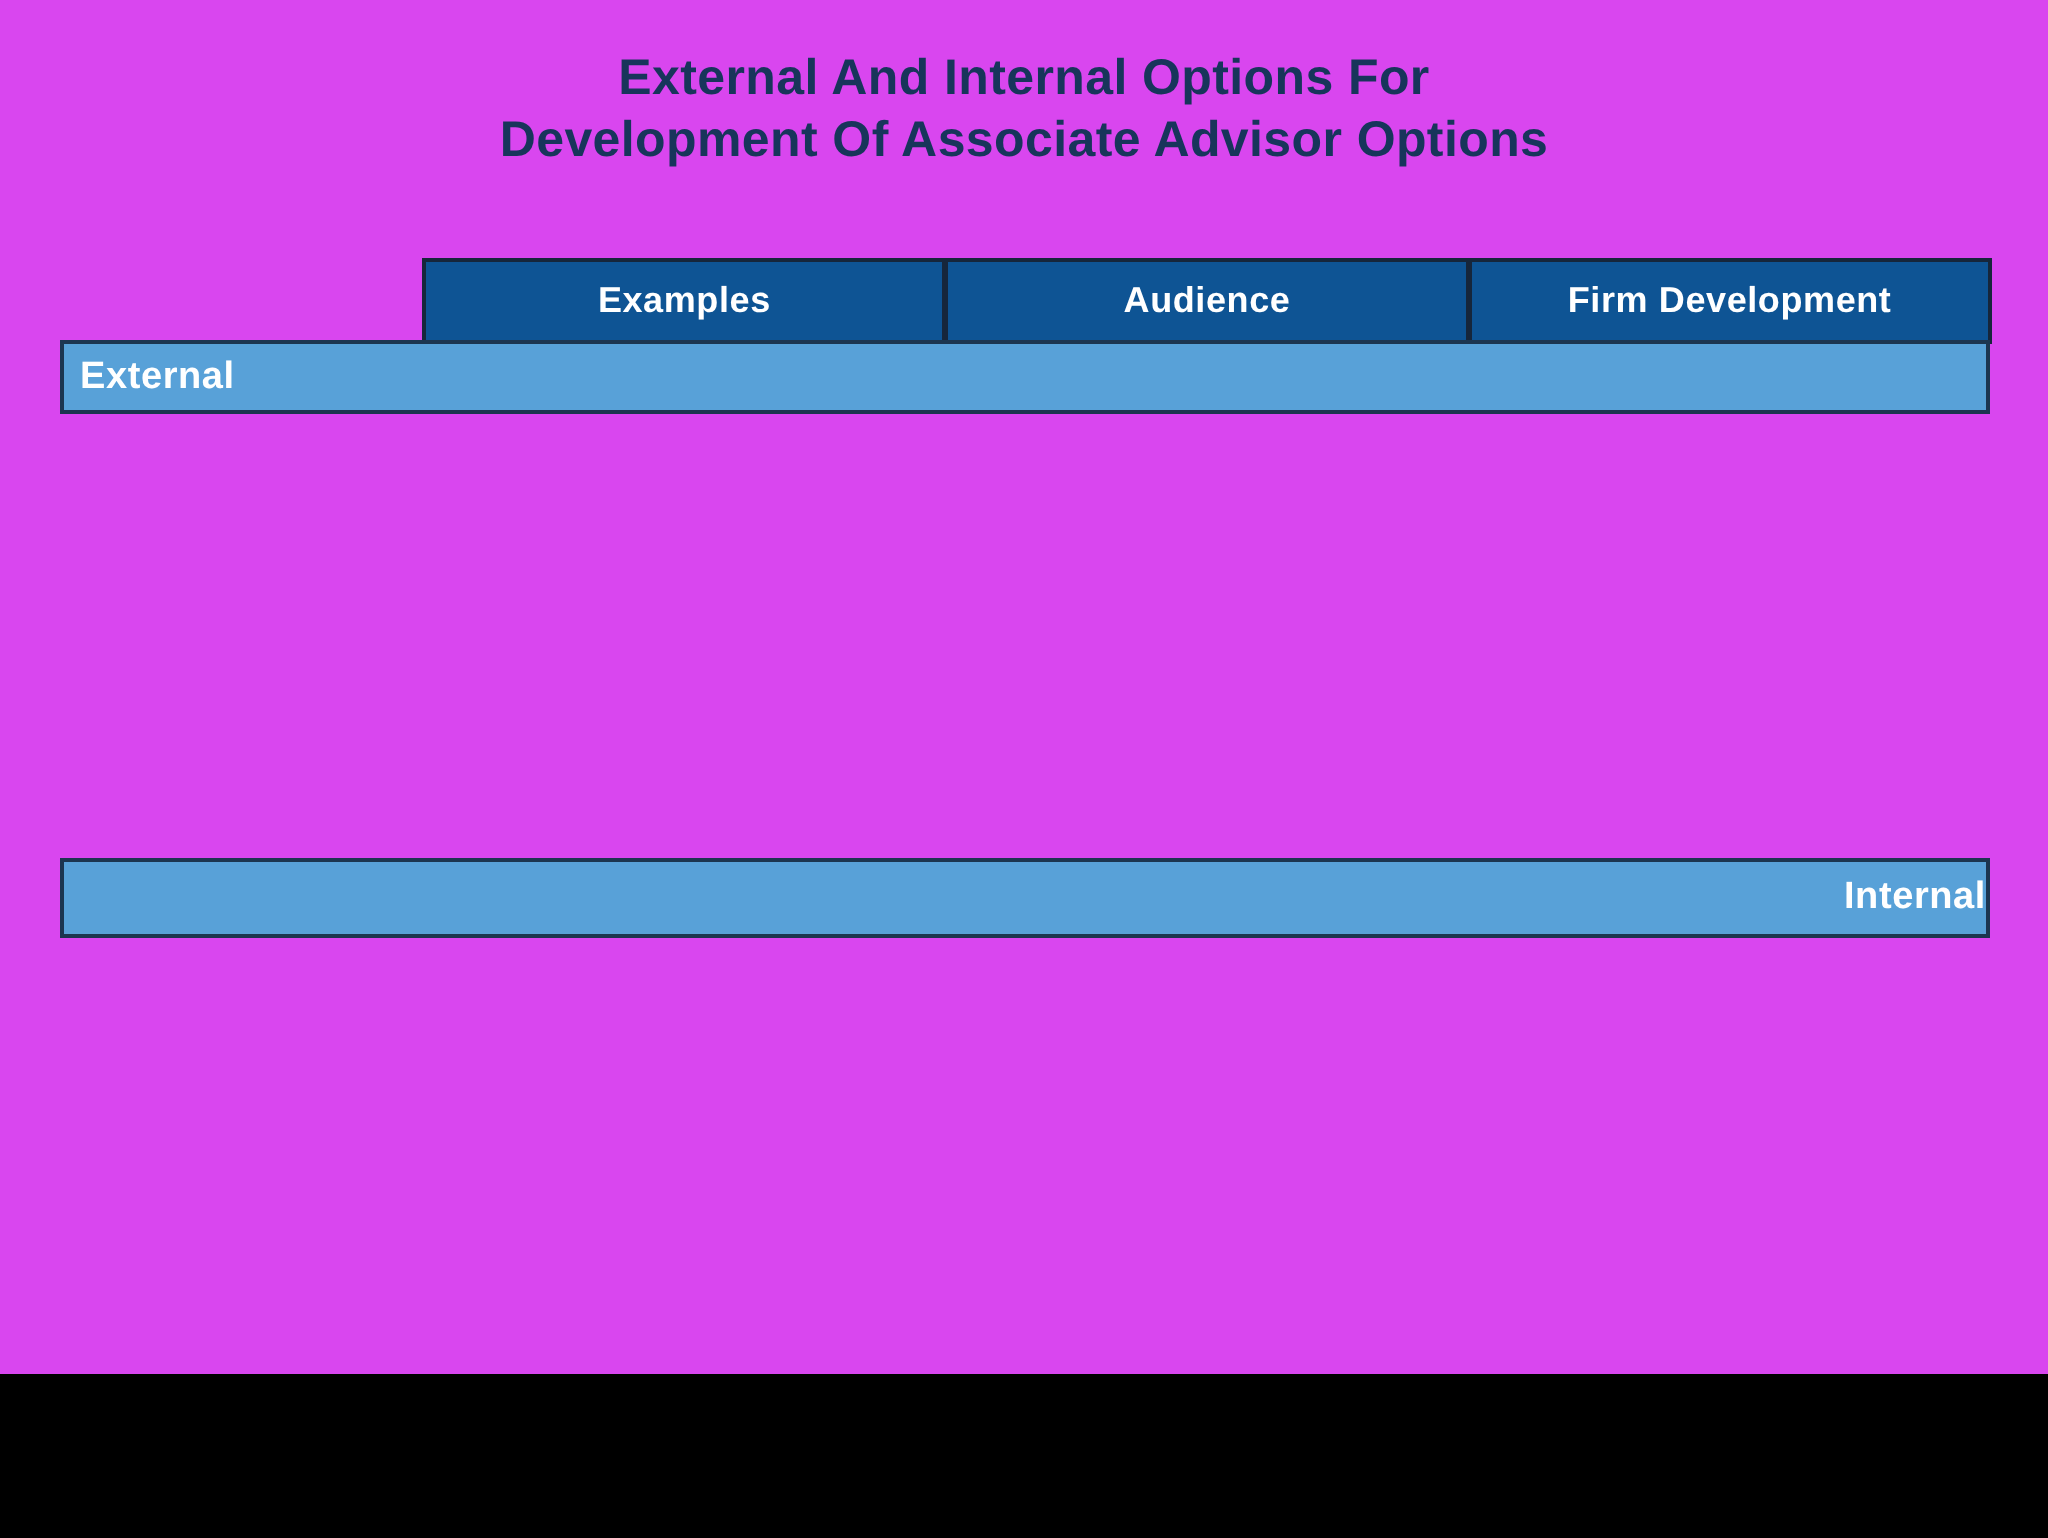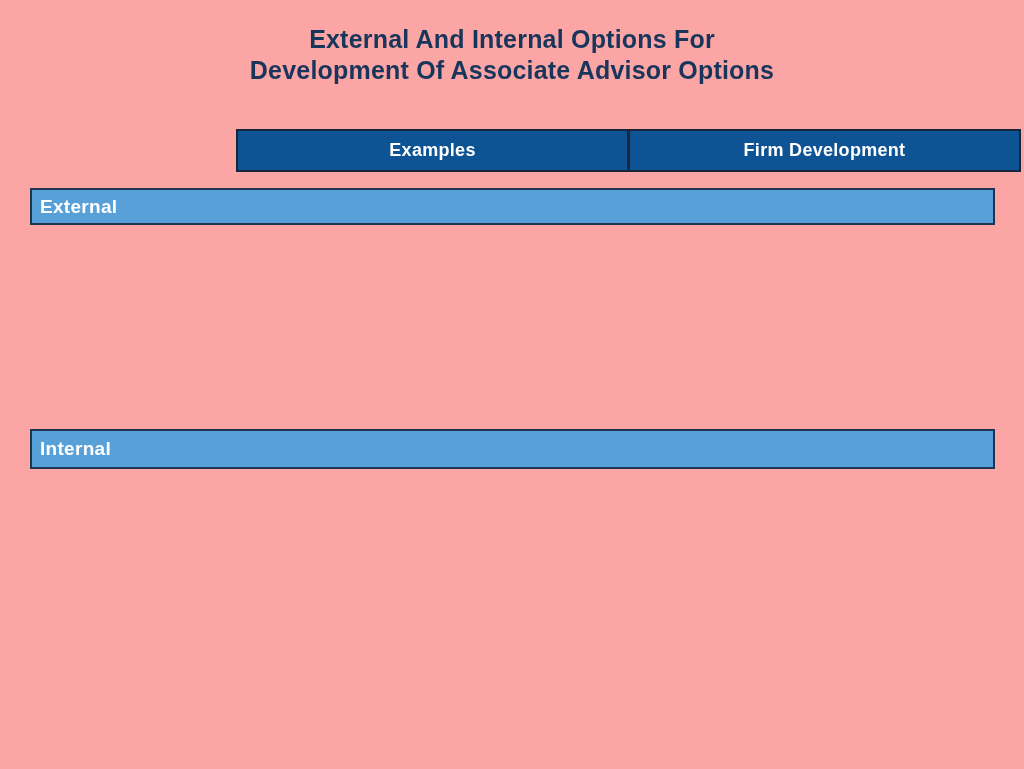--- a/index.html
+++ b/index.html
@@ -7,22 +7,22 @@
     padding: 0;
     background: #000000;
     width: 1024px;
     height: 769px;
     overflow: hidden;
     font-family: "Liberation Sans", sans-serif;
   }
   .stage {
     position: relative;
     width: 1024px;
-    height: 769px;
-    background: #fca5a5;
+    height: 687px;
+    background: #d946ef;
   }
   .title-block {
     position: absolute;
     left: 0;
     top: 24px;
     width: 1024px;
     text-align: center;
     color: #18355B;
     font-weight: 800;
     font-size: 25px;
@@ -33,21 +33,20 @@
     position: absolute;
     left: 211px;
     top: 129px;
     width: 785px;
     height: 43px;
     box-sizing: border-box;
     display: flex;
     background: #16263B;
     border: 2px solid #16263B;
     gap: 3px;
-    margin-left: 25px;
   }
   .header-cell {
     flex: 1 1 0;
     background: #0E5494;
     color: #FFFFFF;
     font-weight: 700;
     font-size: 18px;
     display: flex;
     align-items: center;
     justify-content: center;
@@ -62,40 +61,42 @@
     border: 2px solid #1C3550;
     color: #FFFFFF;
     font-weight: 700;
     font-size: 19px;
     display: flex;
     align-items: center;
     padding-left: 8px;
     letter-spacing: 0.3px;
   }
   .band-external {
-    top: 188px;
+    top: 170px;
     height: 37px;
   }
   .band-internal {
     top: 429px;
     height: 40px;
+    justify-content: flex-end;
   }
 </style>
 </head>
 <body>
 
 <div class="stage">
 
   <div class="title-block">
     <div>External And Internal Options For</div>
     <div>Development Of Associate Advisor Options</div>
   </div>
 
   <div class="header-row">
     <div class="header-cell">Examples</div>
+    <div class="header-cell">Audience</div>
     <div class="header-cell">Firm Development</div>
   </div>
 
   <div class="section-band band-external">
     <span>External</span>
   </div>
 
   <div class="section-band band-internal">
     <span>Internal</span>
   </div>

